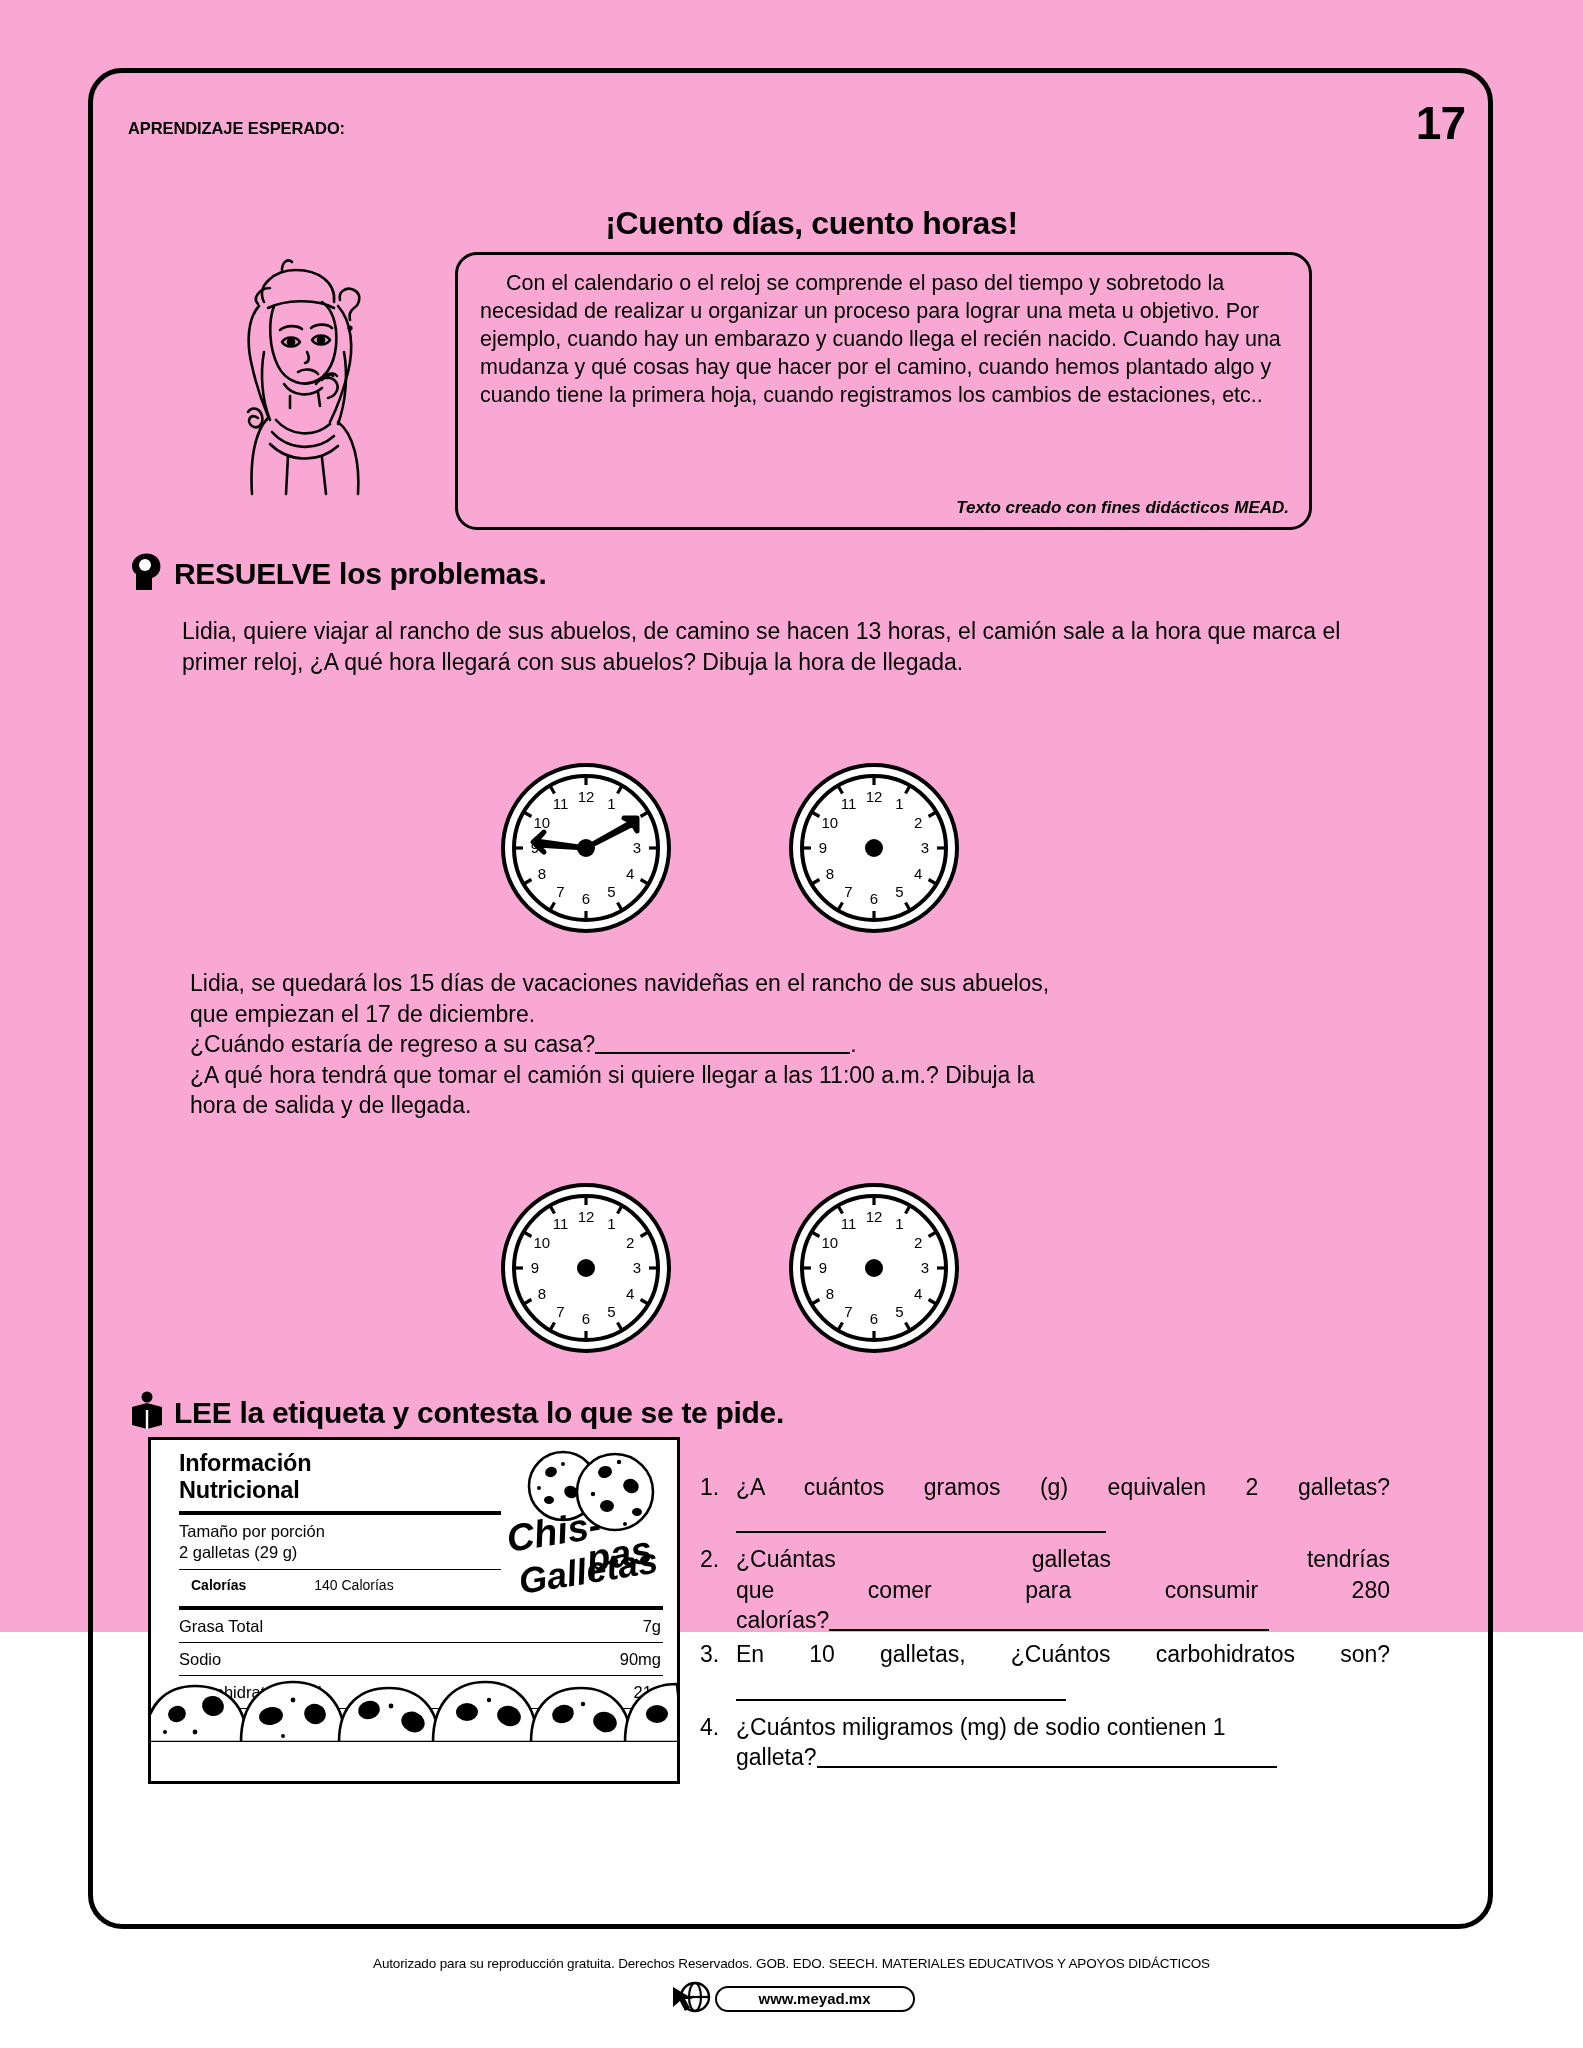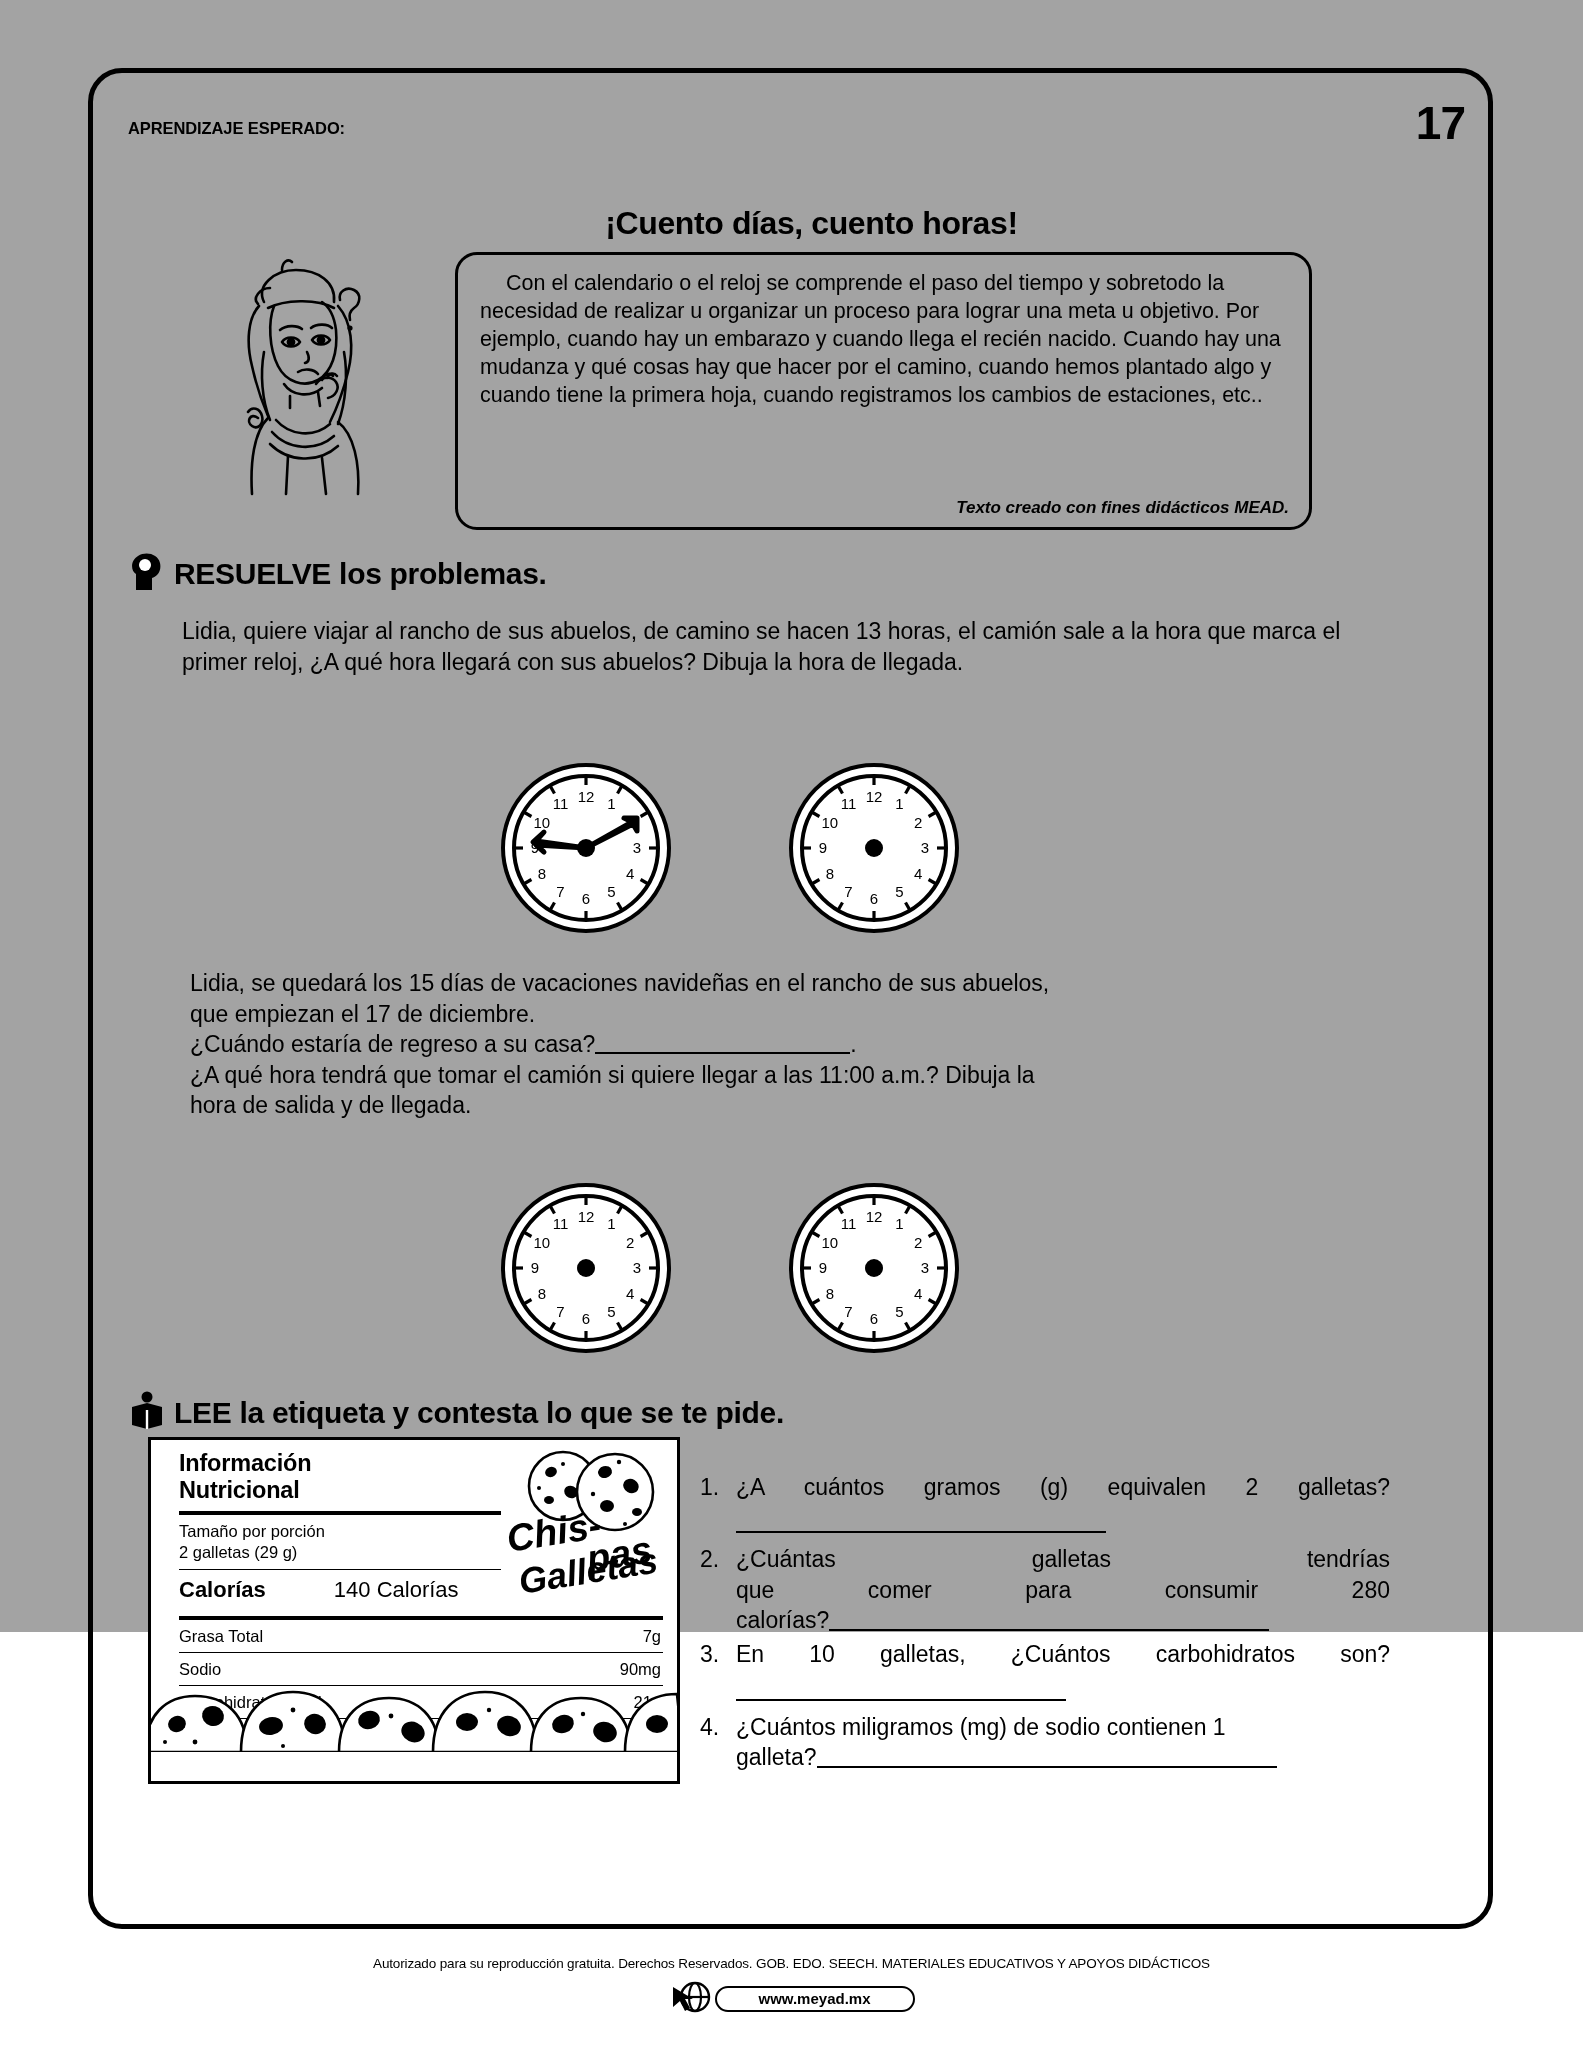--- a/index.html
+++ b/index.html
@@ -8,21 +8,21 @@
     height: 2048px;
     background: #ffffff;
     font-family: "Liberation Sans", sans-serif;
     color: #000000;
     overflow: hidden;
   }
   .page {
     position: relative;
     width: 1583px;
     height: 1632px;
-    background: #a3a3a3;
+    background: #f9a8d4;
   }
   
   .page-frame {
     position: absolute;
     left: 88px;
     top: 68px;
     width: 1405px;
     height: 1861px;
     border: 5px solid #000;
     border-radius: 34px;
@@ -158,23 +158,24 @@
   .rule-thick-full { border-top: 4px solid #000; margin: 6px 0 0 0; width: 100%; }
   .rule-thin-full { border-top: 1.5px solid #000; width: 100%; }
   .serv {
     font-size: 16.5px;
     line-height: 1.28;
     padding: 6px 0 6px 0;
     width: 322px;
   }
   .cal-row {
     display: flex;
-    font-size: 22px;
+    font-size: 14px;
     padding: 7px 0 7px 0;
     width: 322px;
+    margin-left: 12px;
   }
   .cal-row .lbl { font-weight: bold; }
   .cal-row .val { margin-left: 68px; }
   .nut-row {
     display: flex;
     justify-content: space-between;
     font-size: 16.5px;
     padding: 7px 2px 6px 0;
   }
   .cookie-logo {

